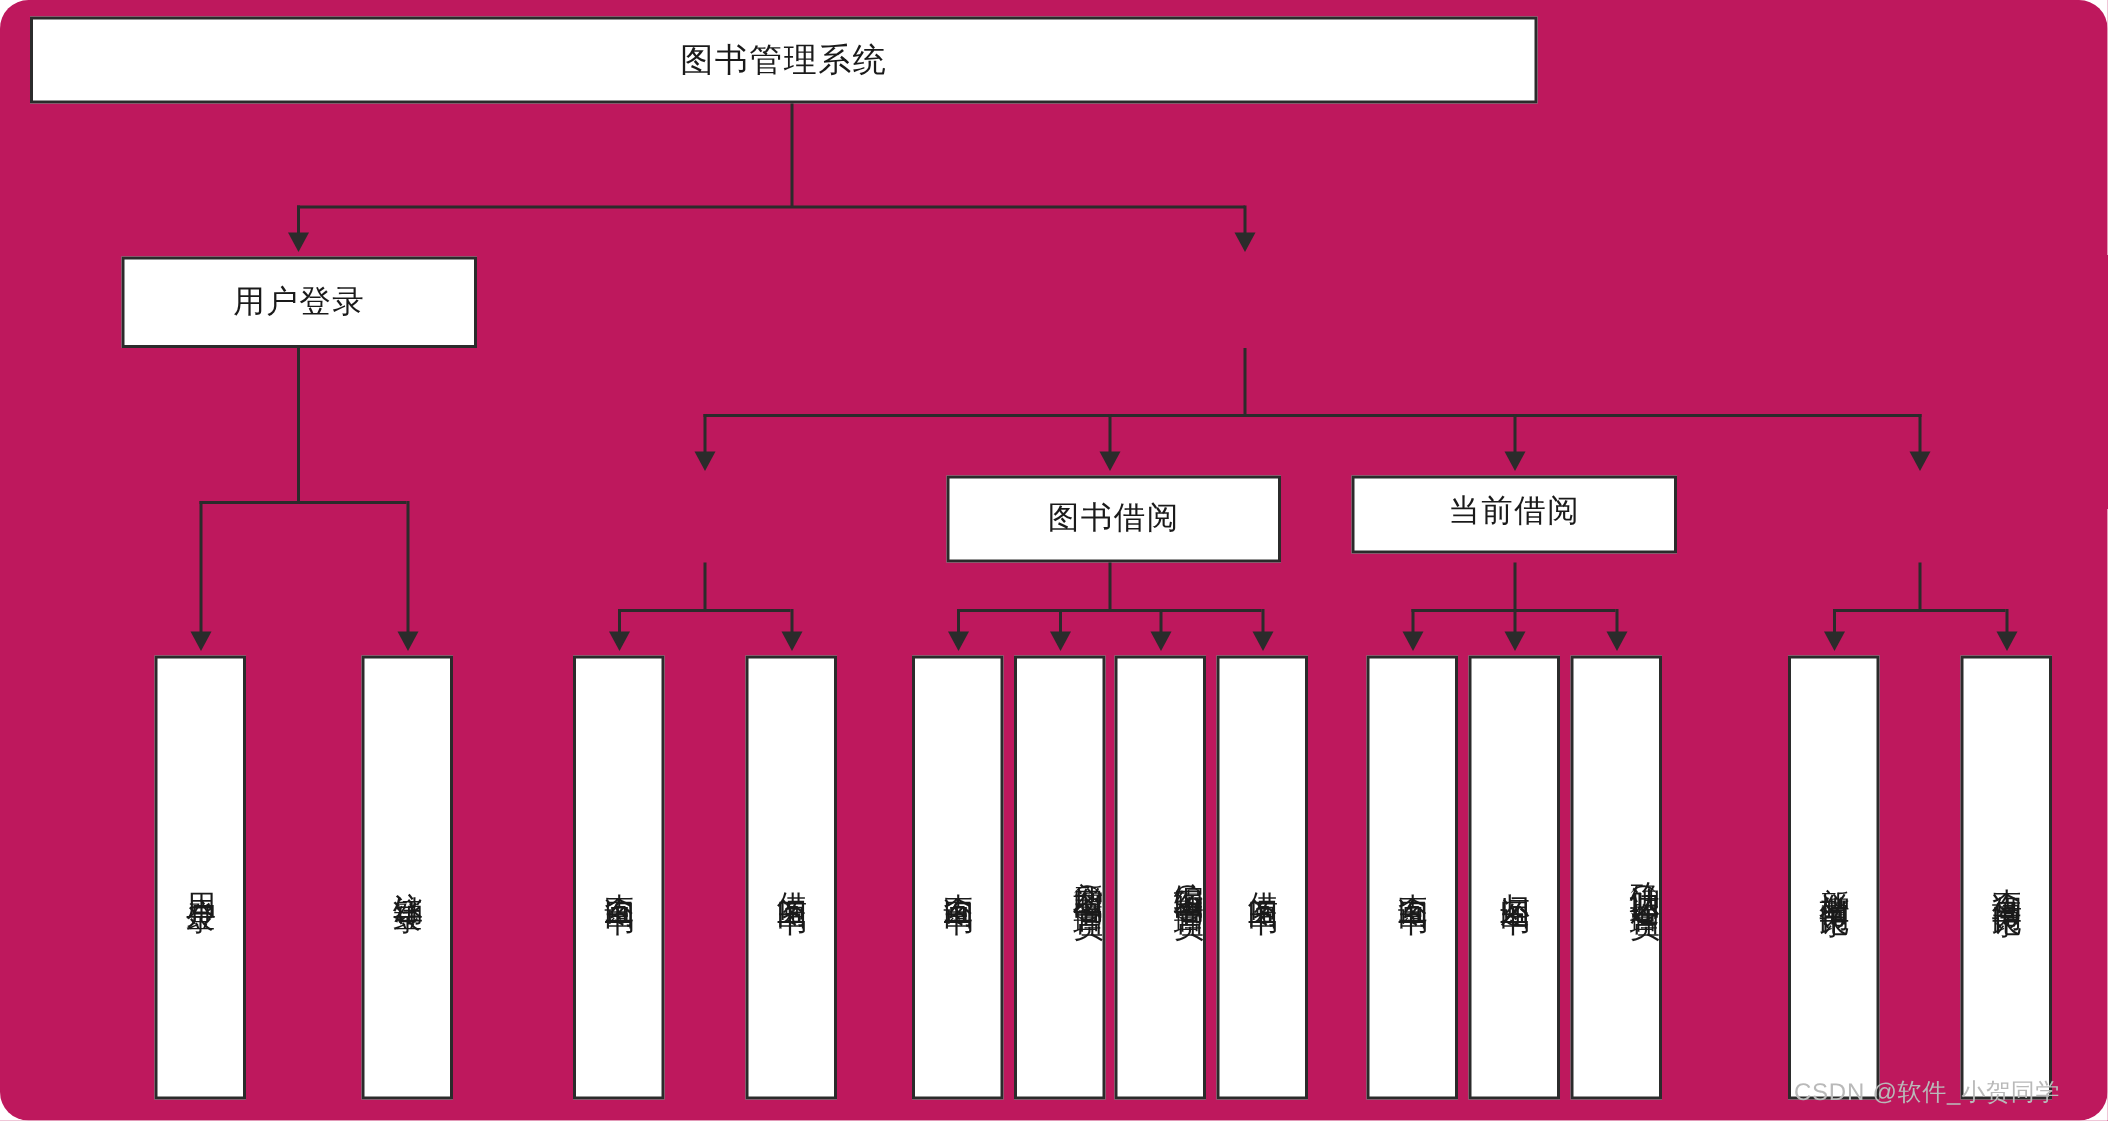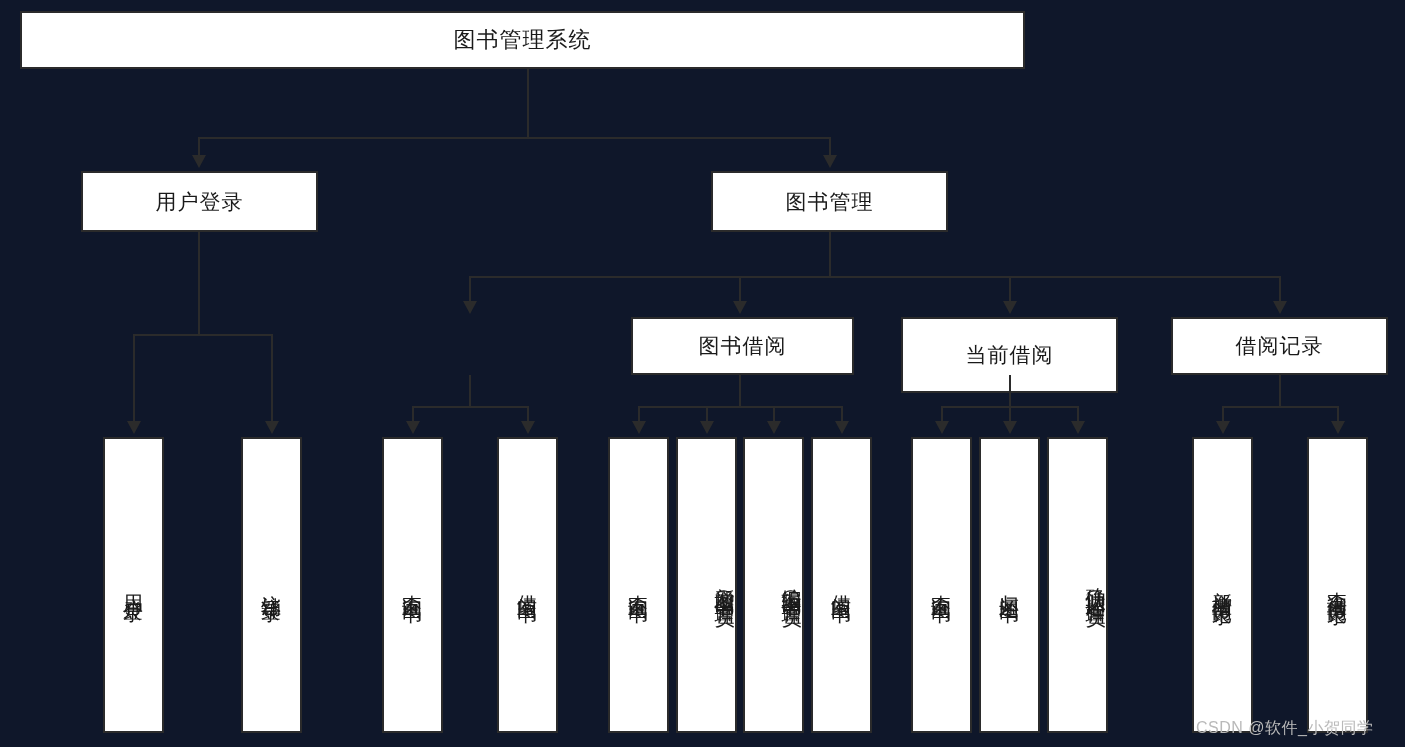--- a/index.html
+++ b/index.html
@@ -8,22 +8,23 @@
     padding: 0;
     background: #ffffff;
   }
   body {
     font-family: "Liberation Sans", "DejaVu Sans", sans-serif;
   }
   #canvas {
     position: relative;
     width: 1405px;
     height: 747px;
-    background: #0f172a;
+    background: #be185d;
     overflow: hidden;
+    border-radius: 19px;
   }
   
   .node {
     position: absolute;
     box-sizing: border-box;
     background: #ffffff;
     border: 2px solid #2b2b2b;
     display: flex;
     align-items: center;
     justify-content: center;
@@ -98,21 +99,20 @@
 
   <div class="hline" style="left:198px; top:137px; width:632px;"></div>
 
   <div class="vline" style="left:198px; top:137px; height:20px;"></div>
   <div class="arrow" style="left:192px; top:155px;"></div>
   <div class="vline" style="left:829px; top:137px; height:20px;"></div>
   <div class="arrow" style="left:823px; top:155px;"></div>
 
   <div class="node horiz" style="left:81px; top:171px; width:237px; height:61px;">用户登录</div>
 
-  <div class="node horiz" style="left:711px; top:171px; width:237px; height:61px;">图书管理</div>
 
   <div class="vline" style="left:198px; top:232px; height:103px;"></div>
   <div class="hline" style="left:133px; top:334px; width:138px;"></div>
   <div class="vline" style="left:133px; top:334px; height:88px;"></div>
   <div class="arrow" style="left:127px; top:421px;"></div>
   <div class="vline" style="left:271px; top:334px; height:88px;"></div>
   <div class="arrow" style="left:265px; top:421px;"></div>
 
   <div class="vline" style="left:829px; top:232px; height:45px;"></div>
   <div class="hline" style="left:469px; top:276px; width:812px;"></div>
@@ -121,23 +121,22 @@
   <div class="vline" style="left:739px; top:276px; height:26px;"></div>
   <div class="arrow" style="left:733px; top:301px;"></div>
   <div class="vline" style="left:1009px; top:276px; height:26px;"></div>
   <div class="arrow" style="left:1003px; top:301px;"></div>
   <div class="vline" style="left:1279px; top:276px; height:26px;"></div>
   <div class="arrow" style="left:1273px; top:301px;"></div>
 
 
   <div class="node horiz" style="left:631px; top:317px; width:223px; height:58px;">图书借阅</div>
 
-  <div class="node horiz" style="left:901px; top:317px; width:217px; height:76px;">当前借阅</div>
-
-  <div class="node horiz" style="left:1171px; top:317px; width:217px; height:58px;">借阅记录</div>
+  <div class="node horiz" style="left:901px; top:317px; width:217px; height:52px;font-family:Liberation Mono, monospace;">当前借阅</div>
+
 
   <div class="vline" style="left:469px; top:375px; height:32px;"></div>
   <div class="hline" style="left:412px; top:406px; width:115px;"></div>
   <div class="vline" style="left:412px; top:406px; height:16px;"></div>
   <div class="arrow" style="left:406px; top:421px;"></div>
   <div class="vline" style="left:527px; top:406px; height:16px;"></div>
   <div class="arrow" style="left:521px; top:421px;"></div>
 
   <div class="vline" style="left:739px; top:375px; height:32px;"></div>
   <div class="hline" style="left:638px; top:406px; width:203px;"></div>

